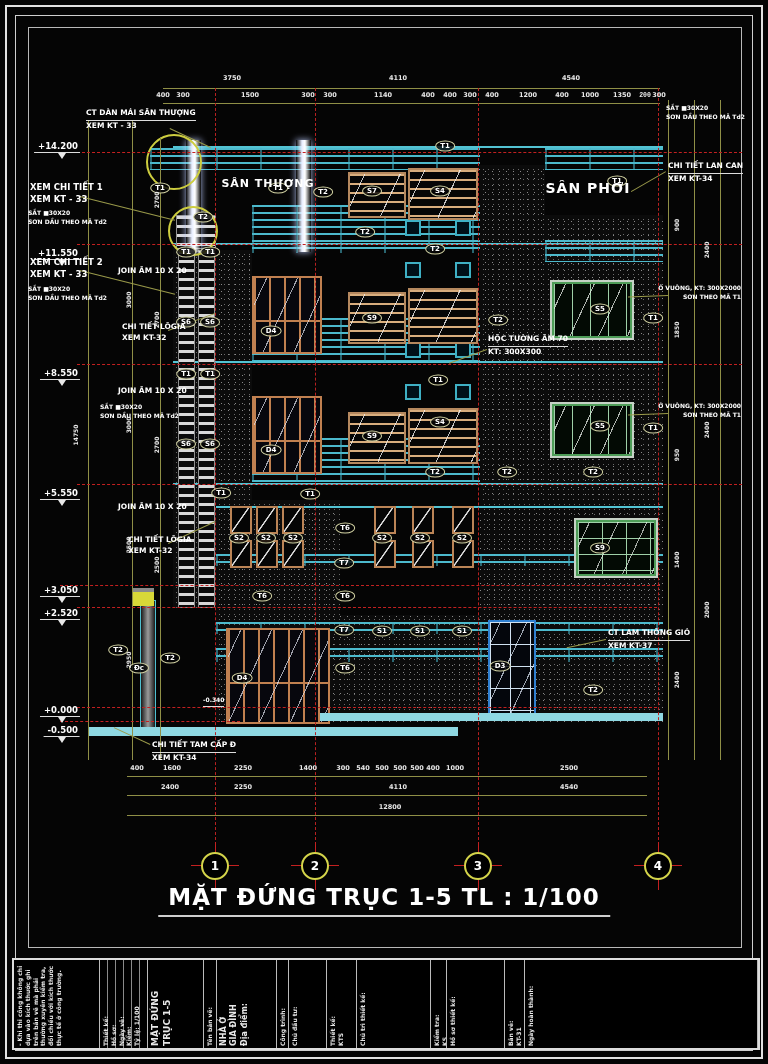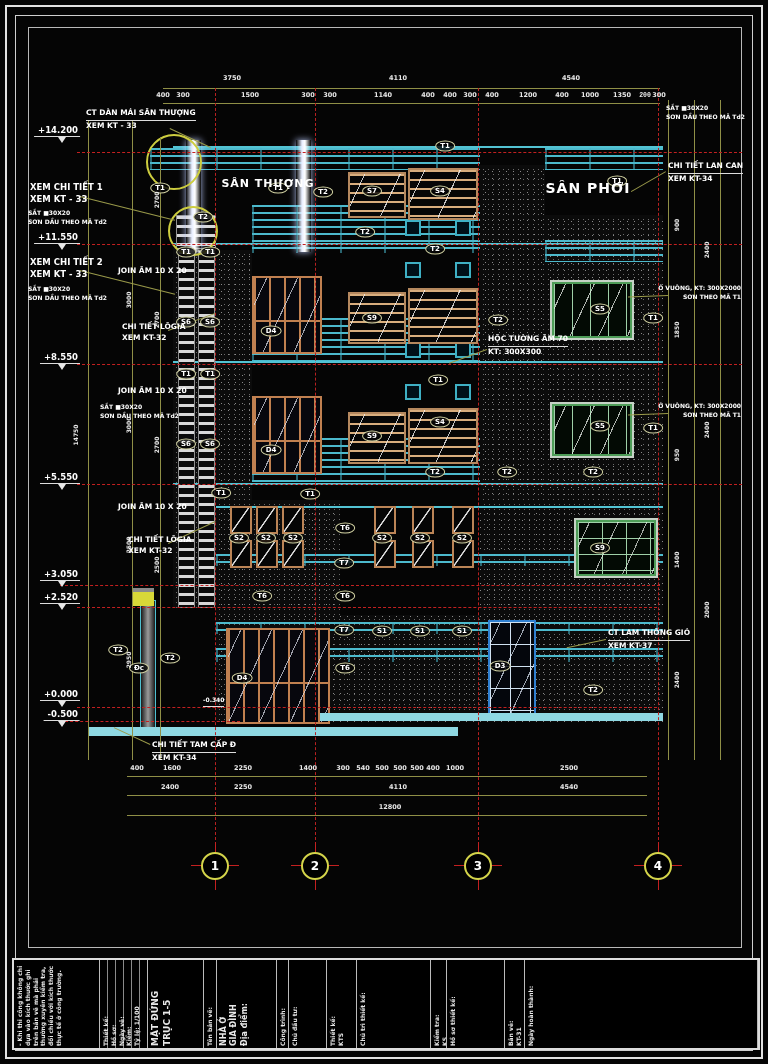--- a/index.html
+++ b/index.html
@@ -217,21 +217,21 @@
       <div class="bub" style="left: 315px; top: 866px;">2</div>
       <div class="abs rv" style="left: 478px; top: 88px; height: 757px;"></div>
       <div class="abs bubx" style="left: 478px; top: 865px;"></div>
       <div class="abs buby" style="left: 478px; top: 866px;"></div>
       <div class="bub" style="left: 478px; top: 866px;">3</div>
       <div class="abs rv" style="left: 658px; top: 88px; height: 757px;"></div>
       <div class="abs bubx" style="left: 658px; top: 865px;"></div>
       <div class="abs buby" style="left: 658px; top: 866px;"></div>
       <div class="bub" style="left: 658px; top: 866px;">4</div>
     </div>
-  <div class="abs" id="levels-layer" style="inset:0;">
+  <div class="abs" id="levels-layer" style="inset:0;margin-top:16px;">
       <div class="lvl" style="left: 80px; top: 137px;">+14.200</div>
       <div class="tri" style="left: 62px; top: 137px;"></div>
       <div class="lvl" style="left: 80px; top: 244px;">+11.550</div>
       <div class="tri" style="left: 62px; top: 244px;"></div>
       <div class="lvl" style="left: 80px; top: 364px;">+8.550</div>
       <div class="tri" style="left: 62px; top: 364px;"></div>
       <div class="lvl" style="left: 80px; top: 484px;">+5.550</div>
       <div class="tri" style="left: 62px; top: 484px;"></div>
       <div class="lvl" style="left: 80px; top: 581px;">+3.050</div>
       <div class="tri" style="left: 62px; top: 581px;"></div>
@@ -425,20 +425,21 @@
       <div class="dimv" style="left: 676px; top: 225px;">900</div>
       <div class="dimv" style="left: 676px; top: 330px;">1850</div>
       <div class="dimv" style="left: 676px; top: 455px;">950</div>
       <div class="dimv" style="left: 676px; top: 560px;">1400</div>
       <div class="dimv" style="left: 676px; top: 680px;">2400</div>
       <div class="dimv" style="left: 706px; top: 250px;">2400</div>
       <div class="dimv" style="left: 706px; top: 430px;">2400</div>
       <div class="dimv" style="left: 706px; top: 610px;">2000</div>
     </div>
 
+  <div class="main-title">MẶT ĐỨNG TRỤC 1-5  TL : 1/100</div>
   <div class="tb" id="titleblock">
       <div class="tb-cell" style="width: 86px;">
         <div class="rot" style="font-size: 6px;">
           <div>- Khi thi công không chỉ</div>
           <div>dựa vào kích thước ghi</div>
           <div>trên bản vẽ mà phải</div>
           <div>thường xuyên kiểm tra,</div>
           <div>đối chiếu với kích thước</div>
           <div>thực tế ở công trường.</div>
         </div>

